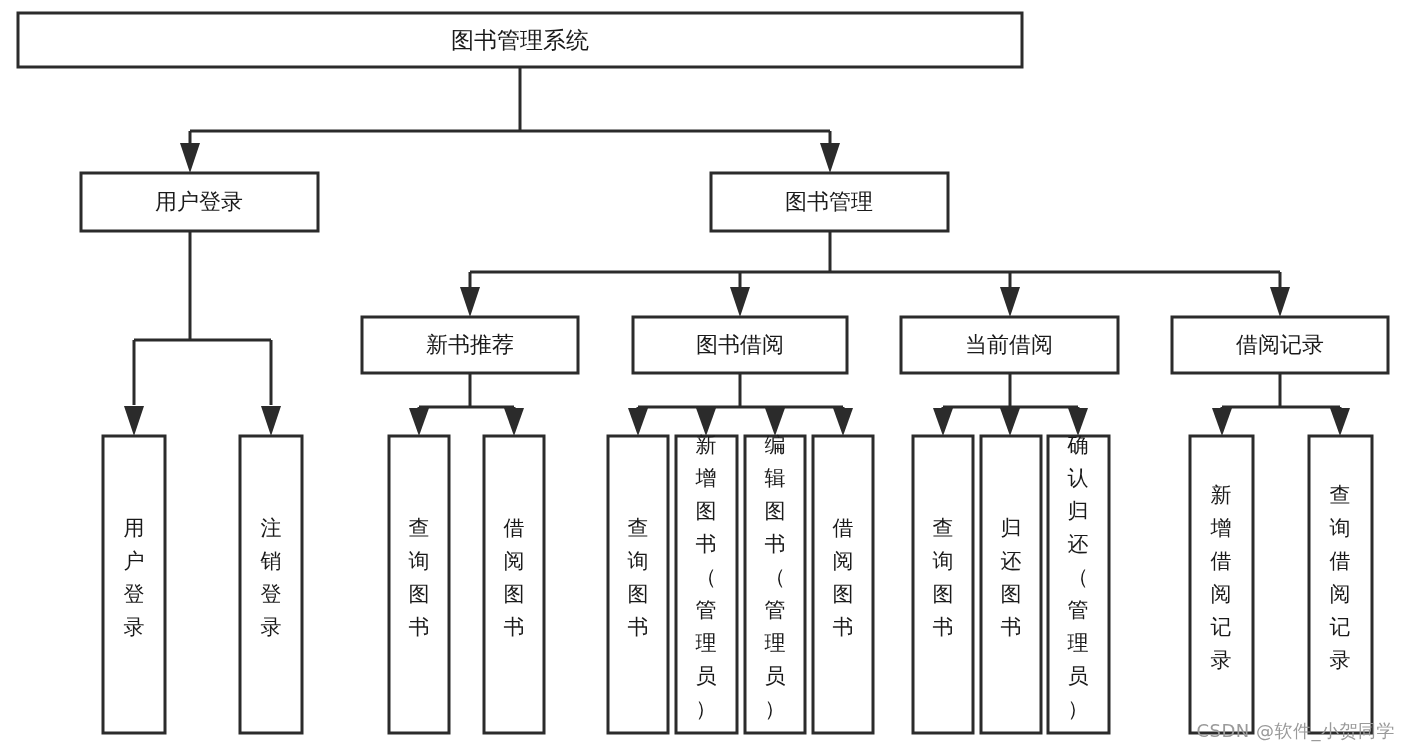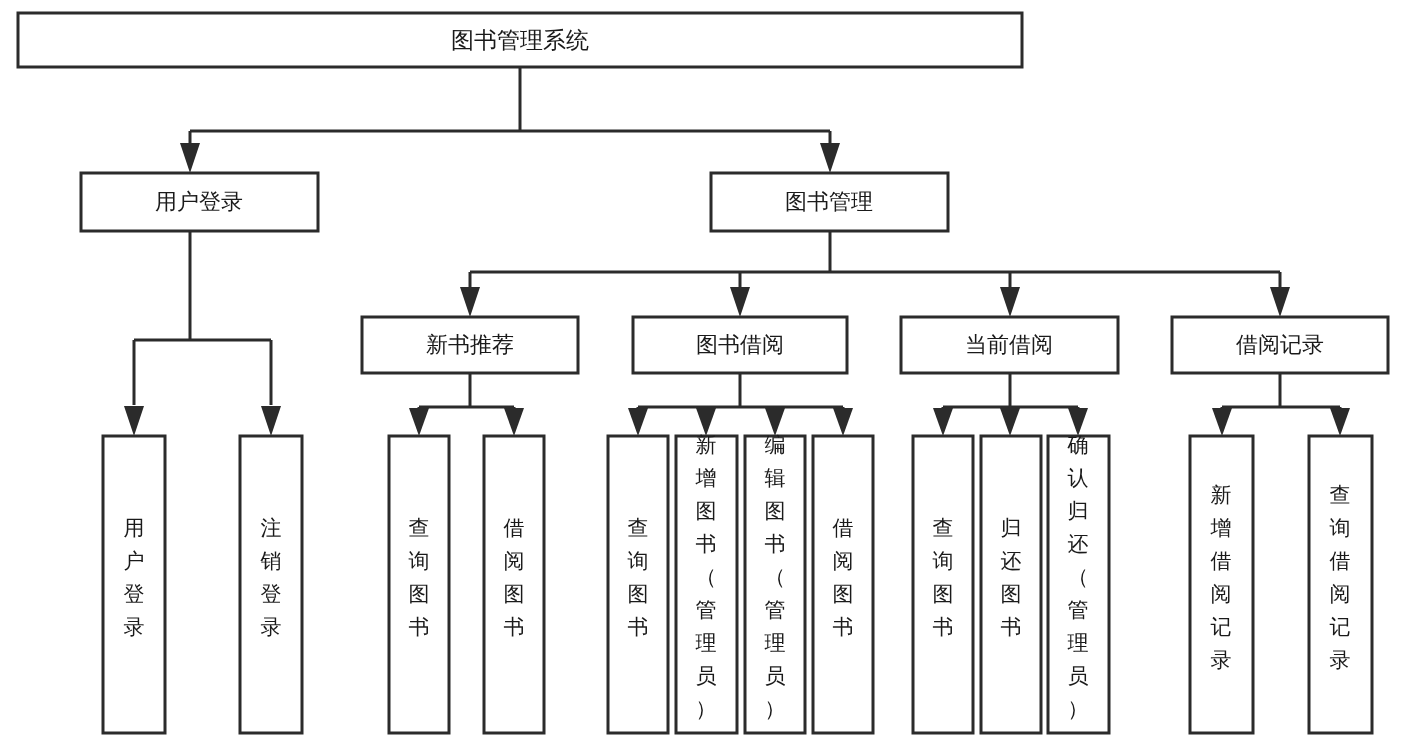--- a/index.html
+++ b/index.html
@@ -219,13 +219,14 @@
     <g>
       <rect class="node-rect" x="1190" y="436" width="63" height="297"></rect>
       <text class="leaf-char" x="1221" y="501.5"><tspan x="1221" dy="0">新</tspan><tspan x="1221" dy="33">增</tspan><tspan x="1221" dy="33">借</tspan><tspan x="1221" dy="33">阅</tspan><tspan x="1221" dy="33">记</tspan><tspan x="1221" dy="33">录</tspan></text>
     </g>
     <g>
       <rect class="node-rect" x="1309" y="436" width="63" height="297"></rect>
       <text class="leaf-char" x="1340" y="501.5"><tspan x="1340" dy="0">查</tspan><tspan x="1340" dy="33">询</tspan><tspan x="1340" dy="33">借</tspan><tspan x="1340" dy="33">阅</tspan><tspan x="1340" dy="33">记</tspan><tspan x="1340" dy="33">录</tspan></text>
     </g>
   </svg>
 
+  <div class="watermark">CSDN @软件_小贺同学</div>
 </div>
 
 </body></html>

